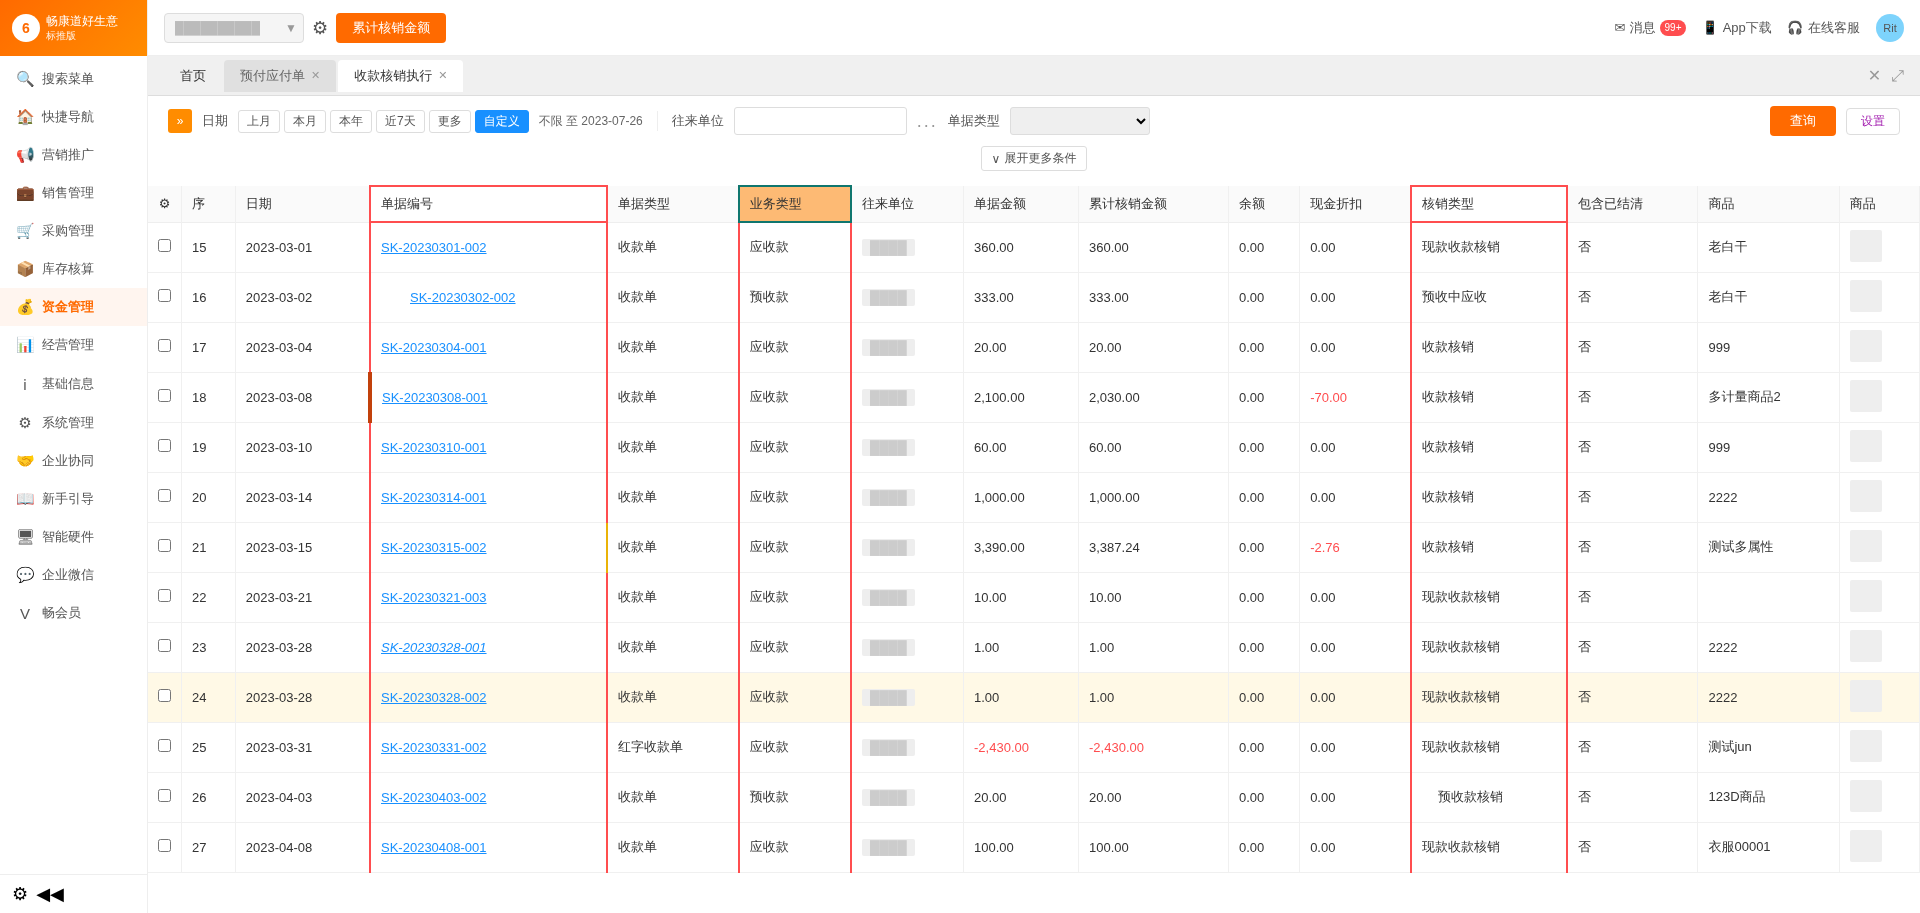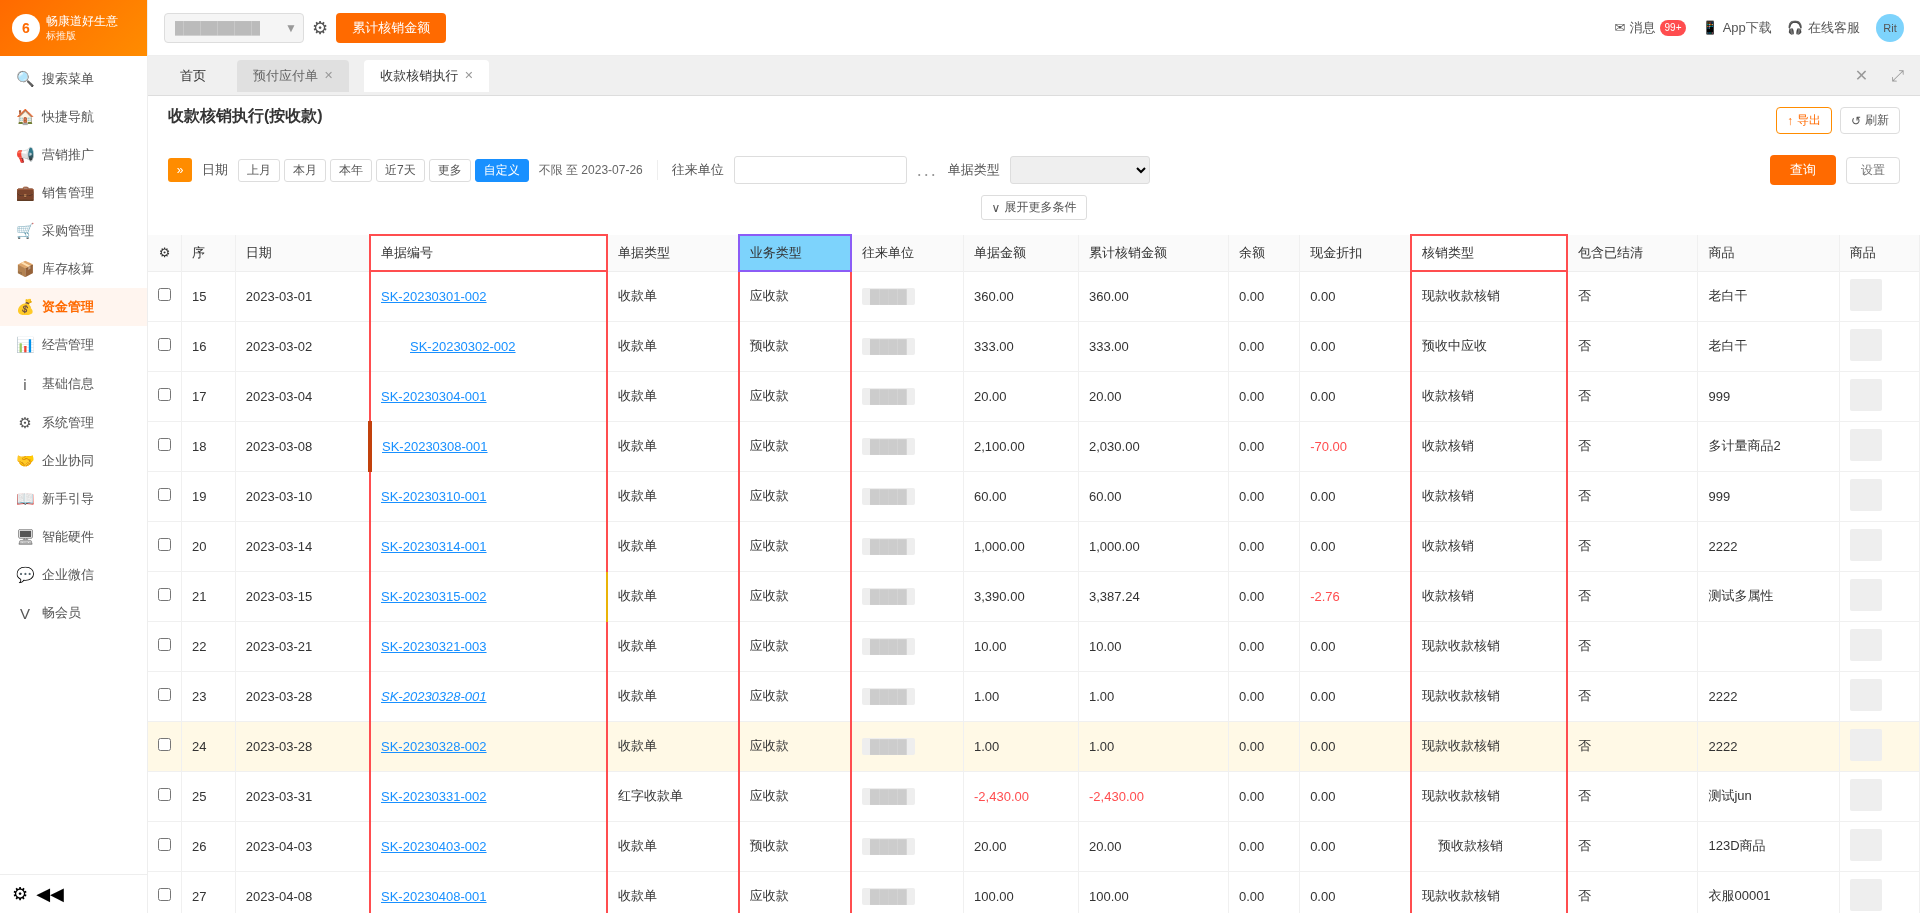--- a/index.html
+++ b/index.html
@@ -90,21 +90,21 @@
       display: inline-flex; align-items: center; justify-content: center;
     }
 
     
     .tabbar {
       background: #f0f0f0;
       border-bottom: 1px solid #ddd;
       display: flex; align-items: center;
       padding: 0 16px;
       height: 40px;
-      gap: 15px;
+      gap: 2px;
     }
     .tab {
       padding: 6px 16px;
       border-radius: 4px 4px 0 0;
       font-size: 13px;
       cursor: pointer;
       display: flex; align-items: center; gap: 6px;
       background: #e0e0e0;
       color: #666;
       height: 32px;
@@ -171,21 +171,21 @@
       background: #ff6a00;
       color: #fff;
       border: none;
       border-radius: 4px;
       padding: 6px 20px;
       font-size: 13px;
       cursor: pointer;
     }
     .setting-btn {
       background: #fff;
-      color: #737373;
+      color: #a21caf;
       border: 1px solid #ddd;
       border-radius: 4px;
       padding: 4px 14px;
       font-size: 12px;
       cursor: pointer;
     }
     .expand-btn {
       background: #fff;
       border: 1px solid #ddd;
       border-radius: 3px;
@@ -399,33 +399,20 @@
       <span>收款核销执行</span>
       <span class="close-x">✕</span>
     </div>
     <div style="flex:1;"></div>
     <span style="font-size:16px; color:#999; cursor:pointer; margin-right:8px;">✕</span>
     <span style="font-size:16px; color:#999; cursor:pointer;">⤢</span>
   </div>
 
   <div class="content">
 
-    <div class="page-header-row">
-      <h2 class="page-title">收款核销执行(按收款)</h2>
-      <div class="header-actions">
-        <button class="export-btn">
-          <span>↑</span>
-          <span>导出</span>
-        </button>
-        <button class="refresh-btn">
-          <span>↺</span>
-          <span>刷新</span>
-        </button>
-      </div>
-    </div>
 
     <div class="filter-section">
       <div class="filter-line1">
         <button class="filter-arrow-btn">»</button>
 
         <span class="filter-label">日期</span>
         <div class="filter-date-btns">
           <button class="date-btn">上月</button>
           <button class="date-btn">本月</button>
           <button class="date-btn">本年</button>
@@ -464,21 +451,21 @@
     <div class="table-wrapper">
       <div class="table-container">
         <table>
           <thead>
             <tr>
               <th class="gear-col">⚙</th>
               <th>序</th>
               <th>日期</th>
               <th style="border:2px solid #ff4d4f; background:#fff;">单据编号</th>
               <th>单据类型</th>
-              <th style="border:2px solid #8b5cf6; background:#7dd3fc;">业务类型</th>
+              <th style="border:2px solid #0f766e; background:#fdba74;">业务类型</th>
               <th>往来单位</th>
               <th>单据金额</th>
               <th>累计核销金额</th>
               <th>余额</th>
               <th>现金折扣</th>
               <th style="border:2px solid #ff4d4f; background:#fff;">核销类型</th>
               <th>包含已结清</th>
               <th>商品</th>
               <th>商品</th>
             </tr>

